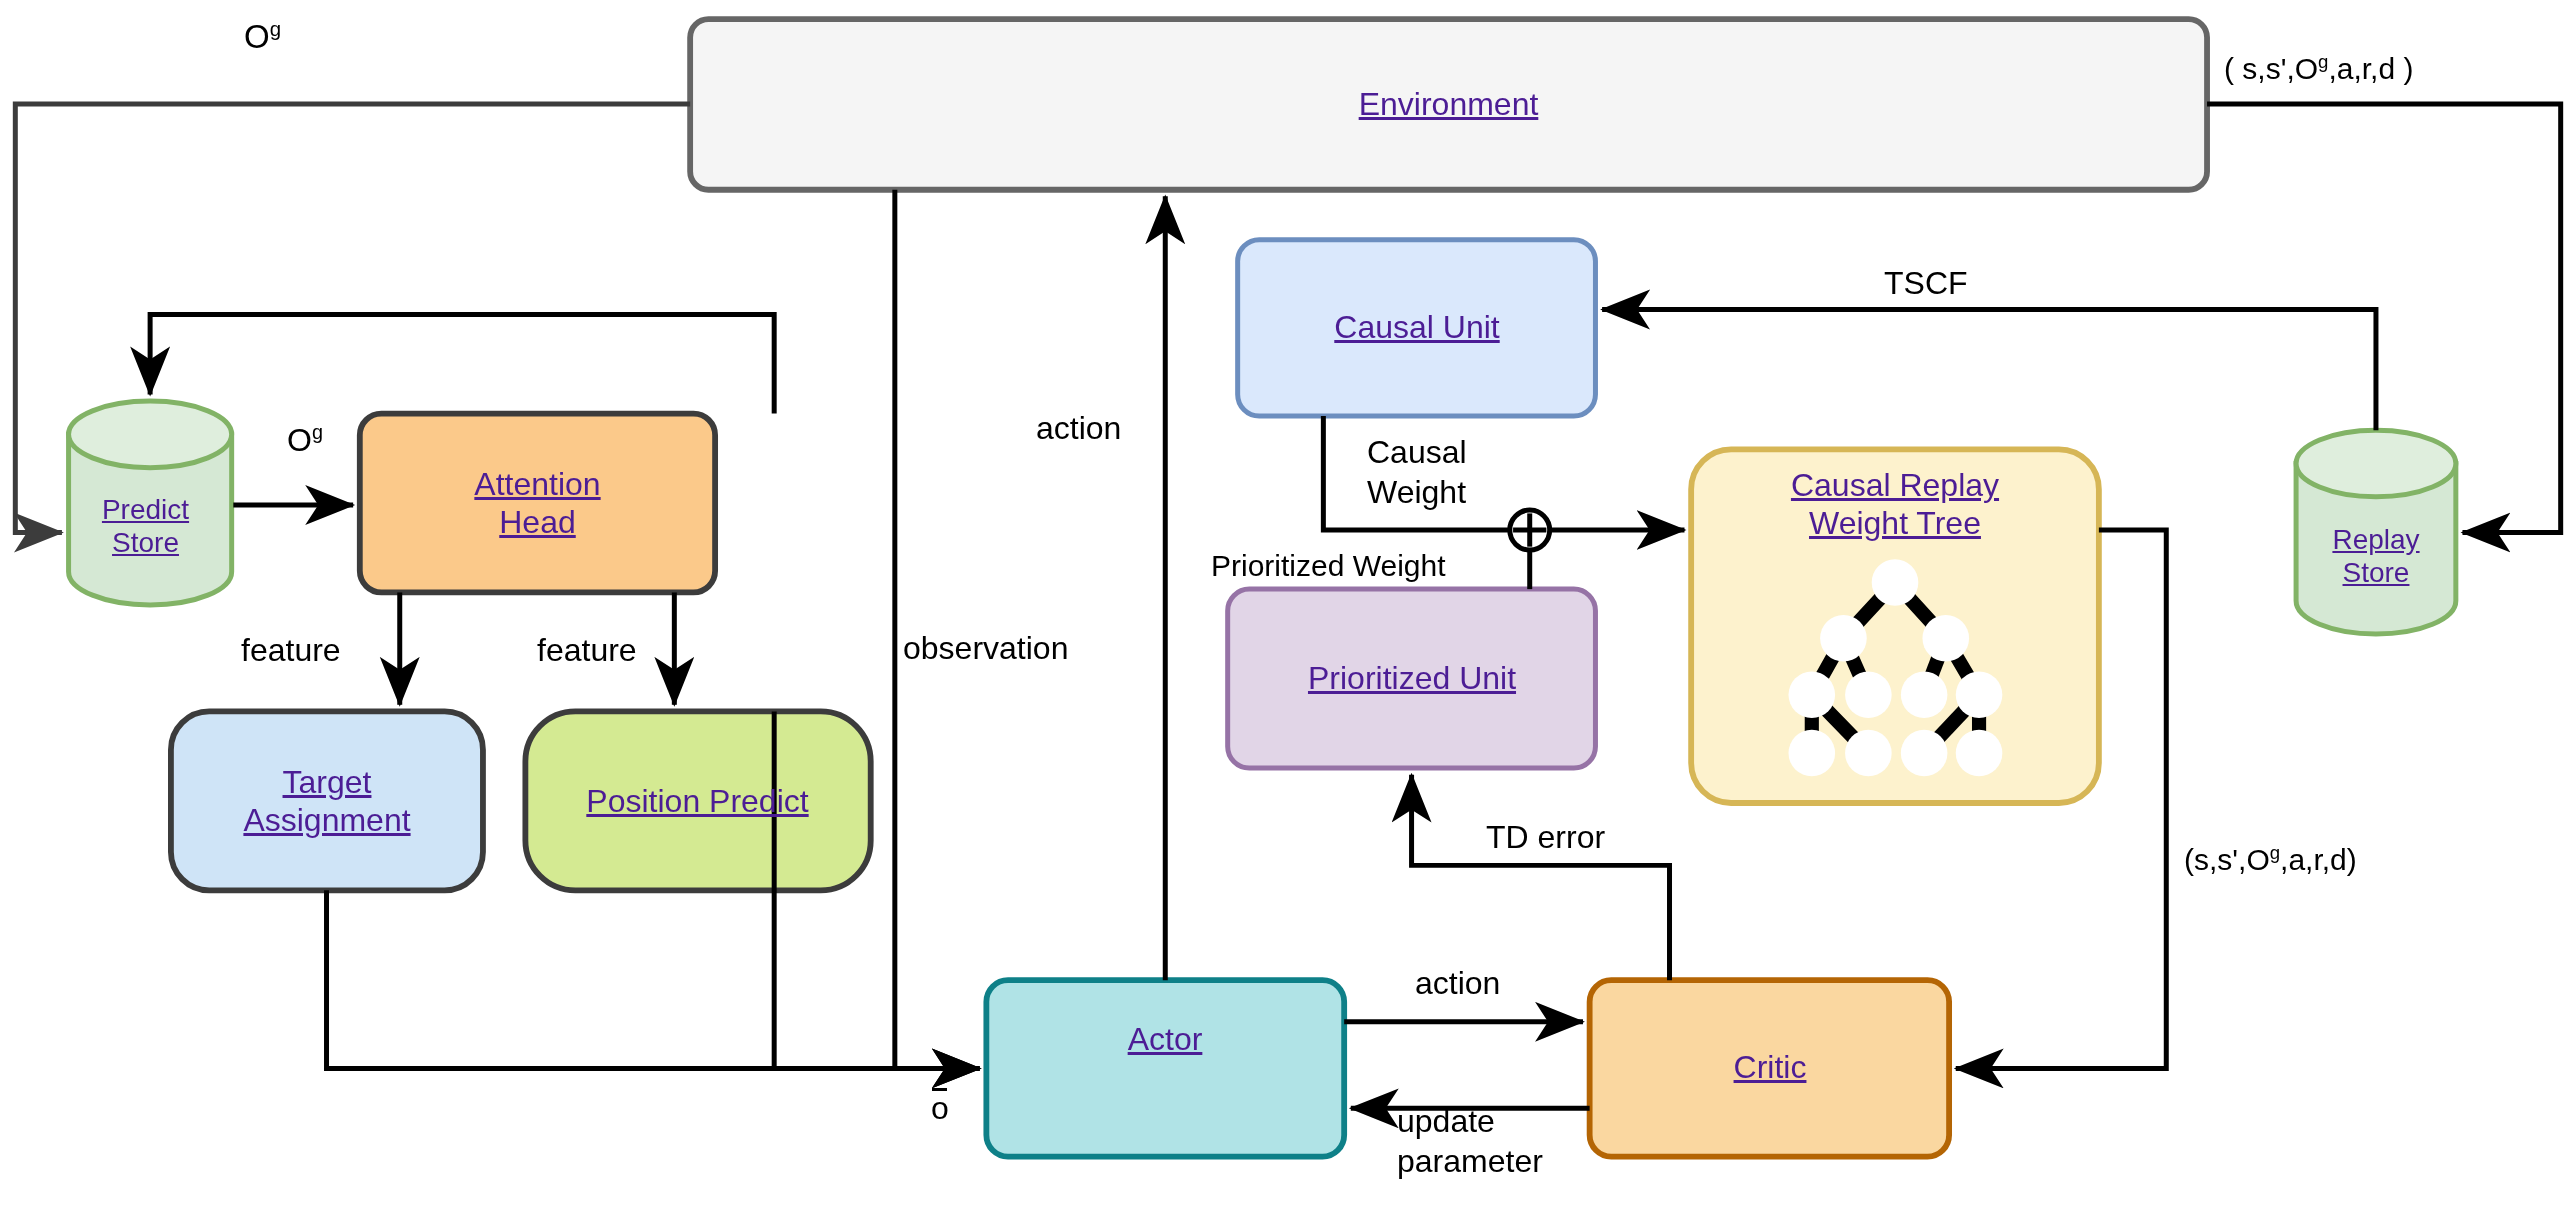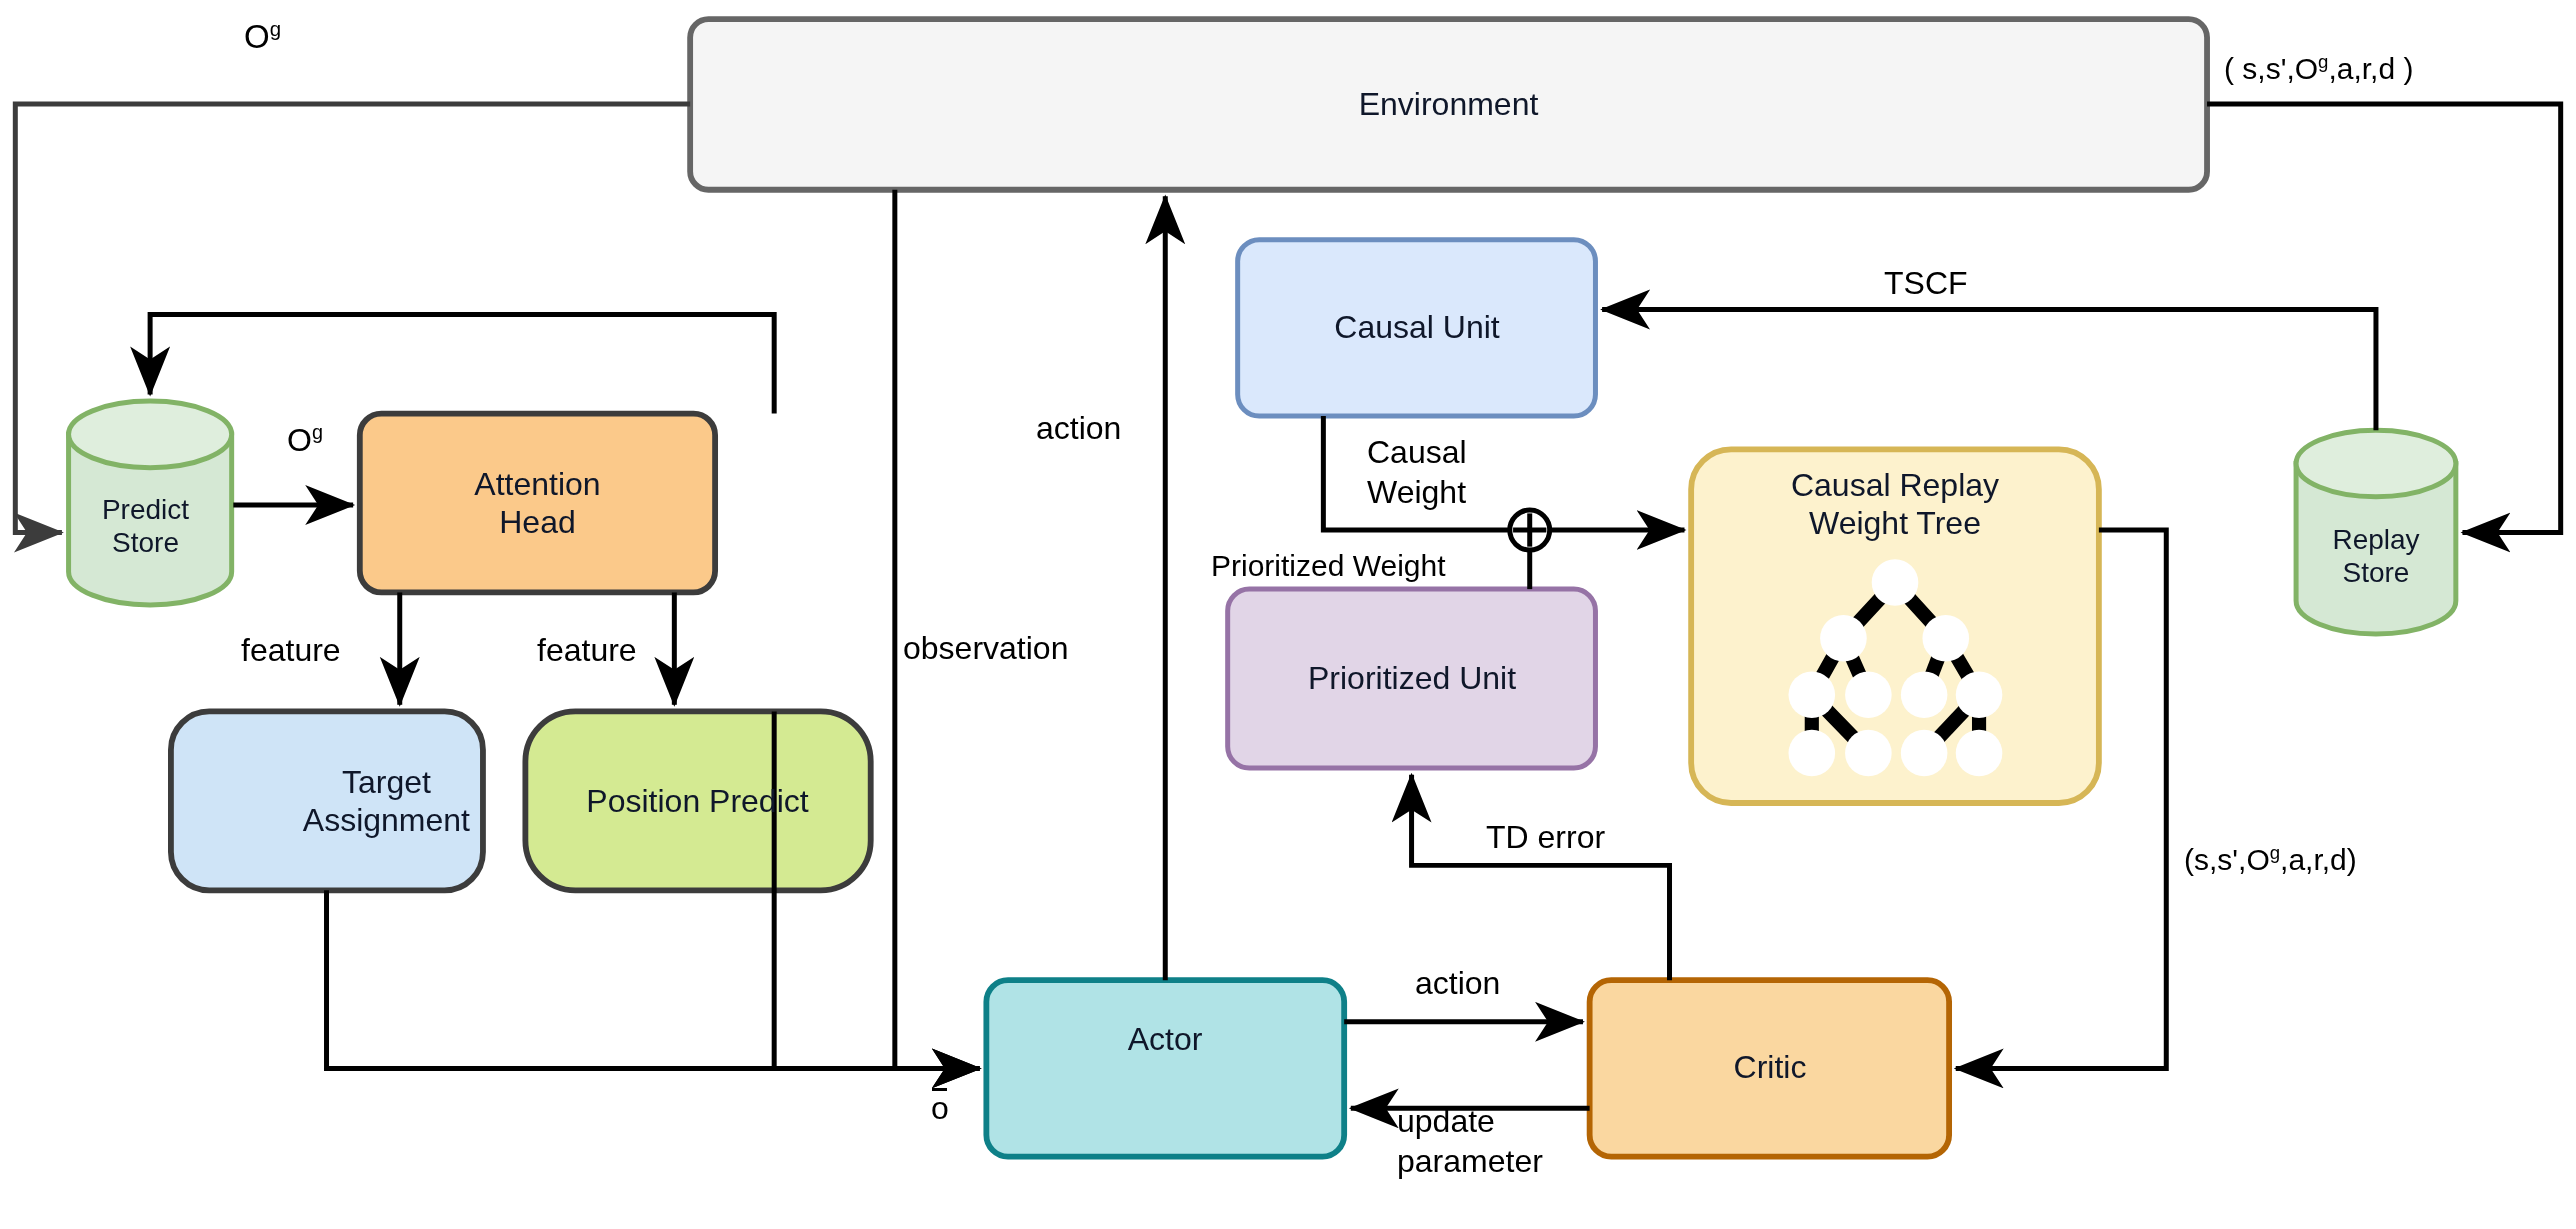--- a/index.html
+++ b/index.html
@@ -2,22 +2,23 @@
 <html style="font-size:13.3px"><head>
 <meta charset="utf-8">
 <title>Causal Replay Architecture Diagram</title>
 <style>
   html,body{margin:0;padding:0;background:#ffffff;}
   body{font-family:"Liberation Sans","DejaVu Sans",sans-serif;}
   #stage{position:relative;width:2576px;height:1229px;background:#ffffff;overflow:hidden;}
   #stage svg{position:absolute;left:0;top:0;width:2576px;height:1229px;}
   .node-label{
     position:absolute;display:flex;align-items:center;justify-content:center;
-    text-align:center;line-height:1.18;color:#0f172a;pointer-events:none;
+    text-align:center;line-height:1.18;color:#4c1d95;pointer-events:none;
     font-family:"Liberation Sans","DejaVu Sans",sans-serif;
+    text-decoration:underline;
   }
   .edge-label{
     position:absolute;color:#000000;white-space:nowrap;
     font-family:"Liberation Sans","DejaVu Sans",sans-serif;
   }
   .sup{font-size:0.62em;vertical-align:super;line-height:0;}
   .ovl{position:relative;display:inline-block;}
   .ovl::before{
     content:"";position:absolute;left:8%;right:8%;top:-0.06em;height:2.5px;background:#000;
   }
@@ -169,21 +170,21 @@
   <div class="node-label" style="left:64px;top:449px;width:163px;height:154px;font-size:28px;white-space:pre-line;">
     <span>Predict
 Store</span>
   </div>
 
   <div class="node-label" style="left:360px;top:414px;width:355px;height:179px;font-size:32px;white-space:pre-line;">
     <span>Attention
 Head</span>
   </div>
 
-  <div class="node-label" style="left:158px;top:712px;width:312px;height:179px;font-size:32px;white-space:pre-line;justify-content:flex-end;">
+  <div class="node-label" style="left:171px;top:712px;width:312px;height:179px;font-size:32px;white-space:pre-line;">
     <span>Target
 Assignment</span>
   </div>
 
   <div class="node-label" style="left:525px;top:712px;width:345px;height:179px;font-size:32px;">
     <span>Position Predict</span>
   </div>
 
   <div class="node-label" style="left:1238px;top:240px;width:358px;height:176px;font-size:32px;">
     <span>Causal Unit</span>

